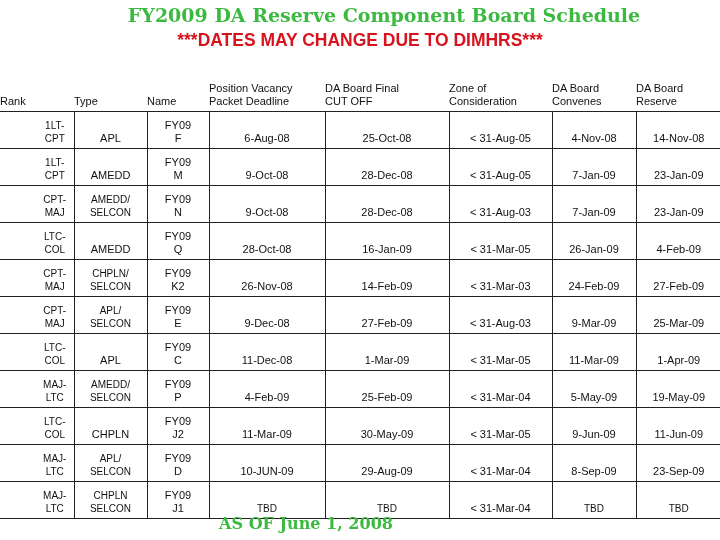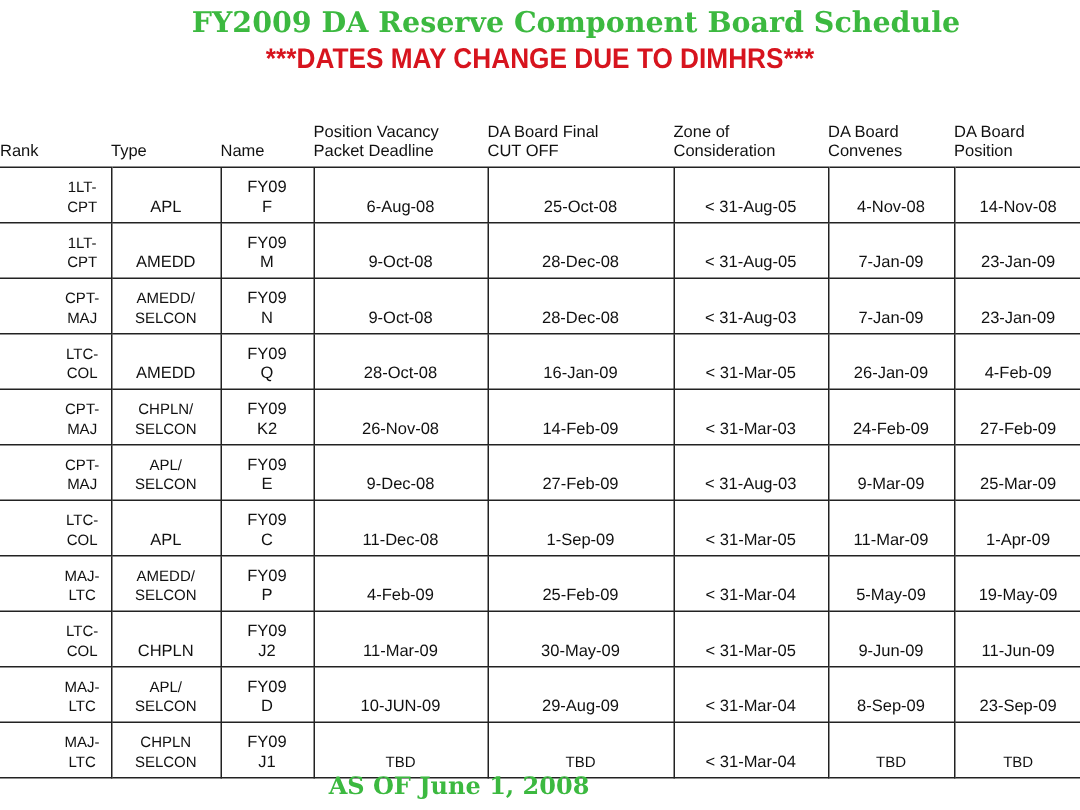--- a/index.html
+++ b/index.html
@@ -69,21 +69,21 @@
         <th>
           <span class="line">Zone of</span>
           <span class="line">Consideration</span>
         </th>
         <th>
           <span class="line">DA Board</span>
           <span class="line">Convenes</span>
         </th>
         <th>
           <span class="line">DA Board</span>
-          <span class="line">Position</span>
+          <span class="line">Reserve</span>
         </th>
       </tr>
   </thead>
   <tbody id="tbody">
       <tr>
         <td>
           <span class="line">1LT-CPT</span>
         </td>
         <td>
           <span class="line"></span>
@@ -258,21 +258,21 @@
           <span class="line">APL</span>
         </td>
         <td>
           <span class="line">FY09</span>
           <span class="line">C</span>
         </td>
         <td>
           <span class="line">11-Dec-08</span>
         </td>
         <td>
-          <span class="line">1-Sep-09</span>
+          <span class="line">1-Mar-09</span>
         </td>
         <td>
           <span class="line">&lt; 31-Mar-05</span>
         </td>
         <td>
           <span class="line">11-Mar-09</span>
         </td>
         <td>
           <span class="line">1-Apr-09</span>
         </td>

